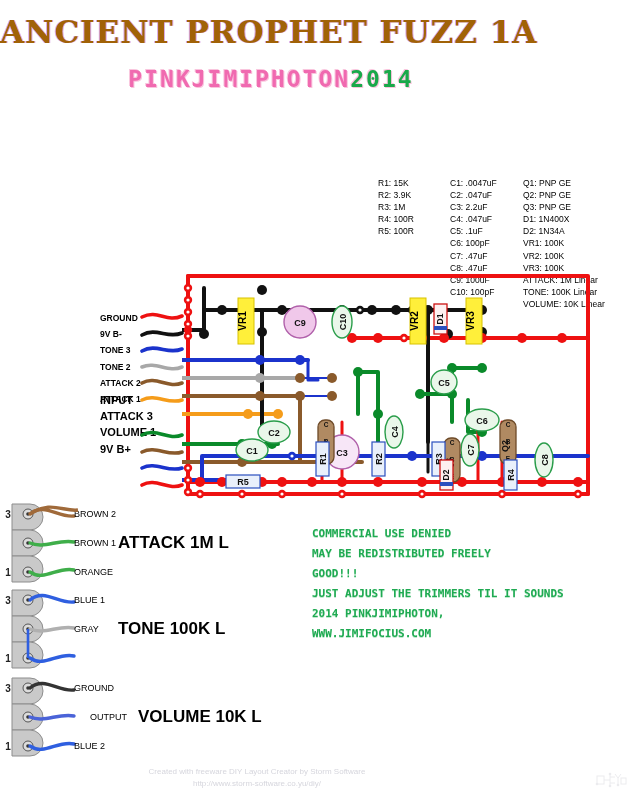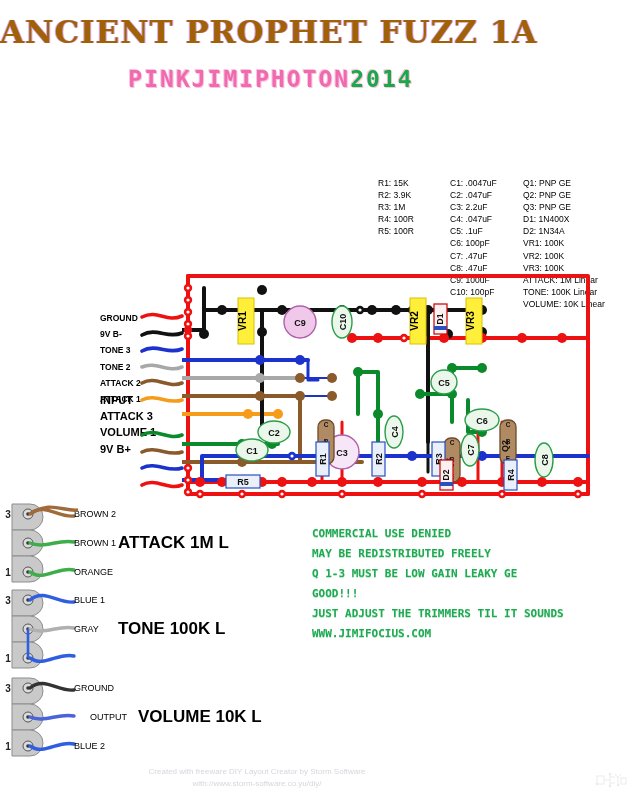--- a/index.html
+++ b/index.html
@@ -358,29 +358,29 @@
         <text x="74" y="251" fill="#000" font-size="9" font-family="&quot;Liberation Sans&quot;,sans-serif">BLUE 2</text>
         <text x="138" y="224" fill="#000" font-size="17" font-weight="bold" font-family="&quot;Liberation Sans&quot;,sans-serif">VOLUME 10K L</text>
       </g>
       <path d="M28,131 L28,160" stroke="#2f5fe0" stroke-width="2.6" fill="none"></path>
       <path d="M30,16 C50,2 64,14 78,12" stroke="#a06a3a" stroke-width="3.4" fill="none"></path>
     </svg></div>
 
 <div class="abs" id="notes">
     <div>COMMERCIAL USE DENIED</div>
     <div>MAY BE REDISTRIBUTED FREELY</div>
-    <div>Q 1-3 MUST BE LOW GAIN LEAKY GE</div>
     <div>GOOD!!!</div>
     <div>JUST ADJUST THE TRIMMERS TIL IT SOUNDS</div>
+    <div>2014 PINKJIMIPHOTON,</div>
     <div>WWW.JIMIFOCIUS.COM</div>
   </div>
 
 <div class="abs" id="footer">
   <div>Created with freeware DIY Layout Creator by Storm Software</div>
-  <div>with://www.storm-software.co.yu/diy/</div>
+  <div>http://www.storm-software.co.yu/diy/</div>
 </div>
 <svg class="abs" id="logo-wm" viewBox="0 0 34 24">
   <g stroke="#c8c8d0" stroke-width="1" fill="none">
     <rect x="3" y="8" width="7" height="8"></rect>
     <path d="M10 12 h6 M16 6 v12 M16 9 h5 M16 15 h5"></path>
     <path d="M21 6 l3 4 l3 -4 M24 10 v7"></path>
     <rect x="27" y="10" width="5" height="6"></rect>
   </g>
   <g fill="#c8c8d0">
     <circle cx="16" cy="6" r="1.3"></circle>

